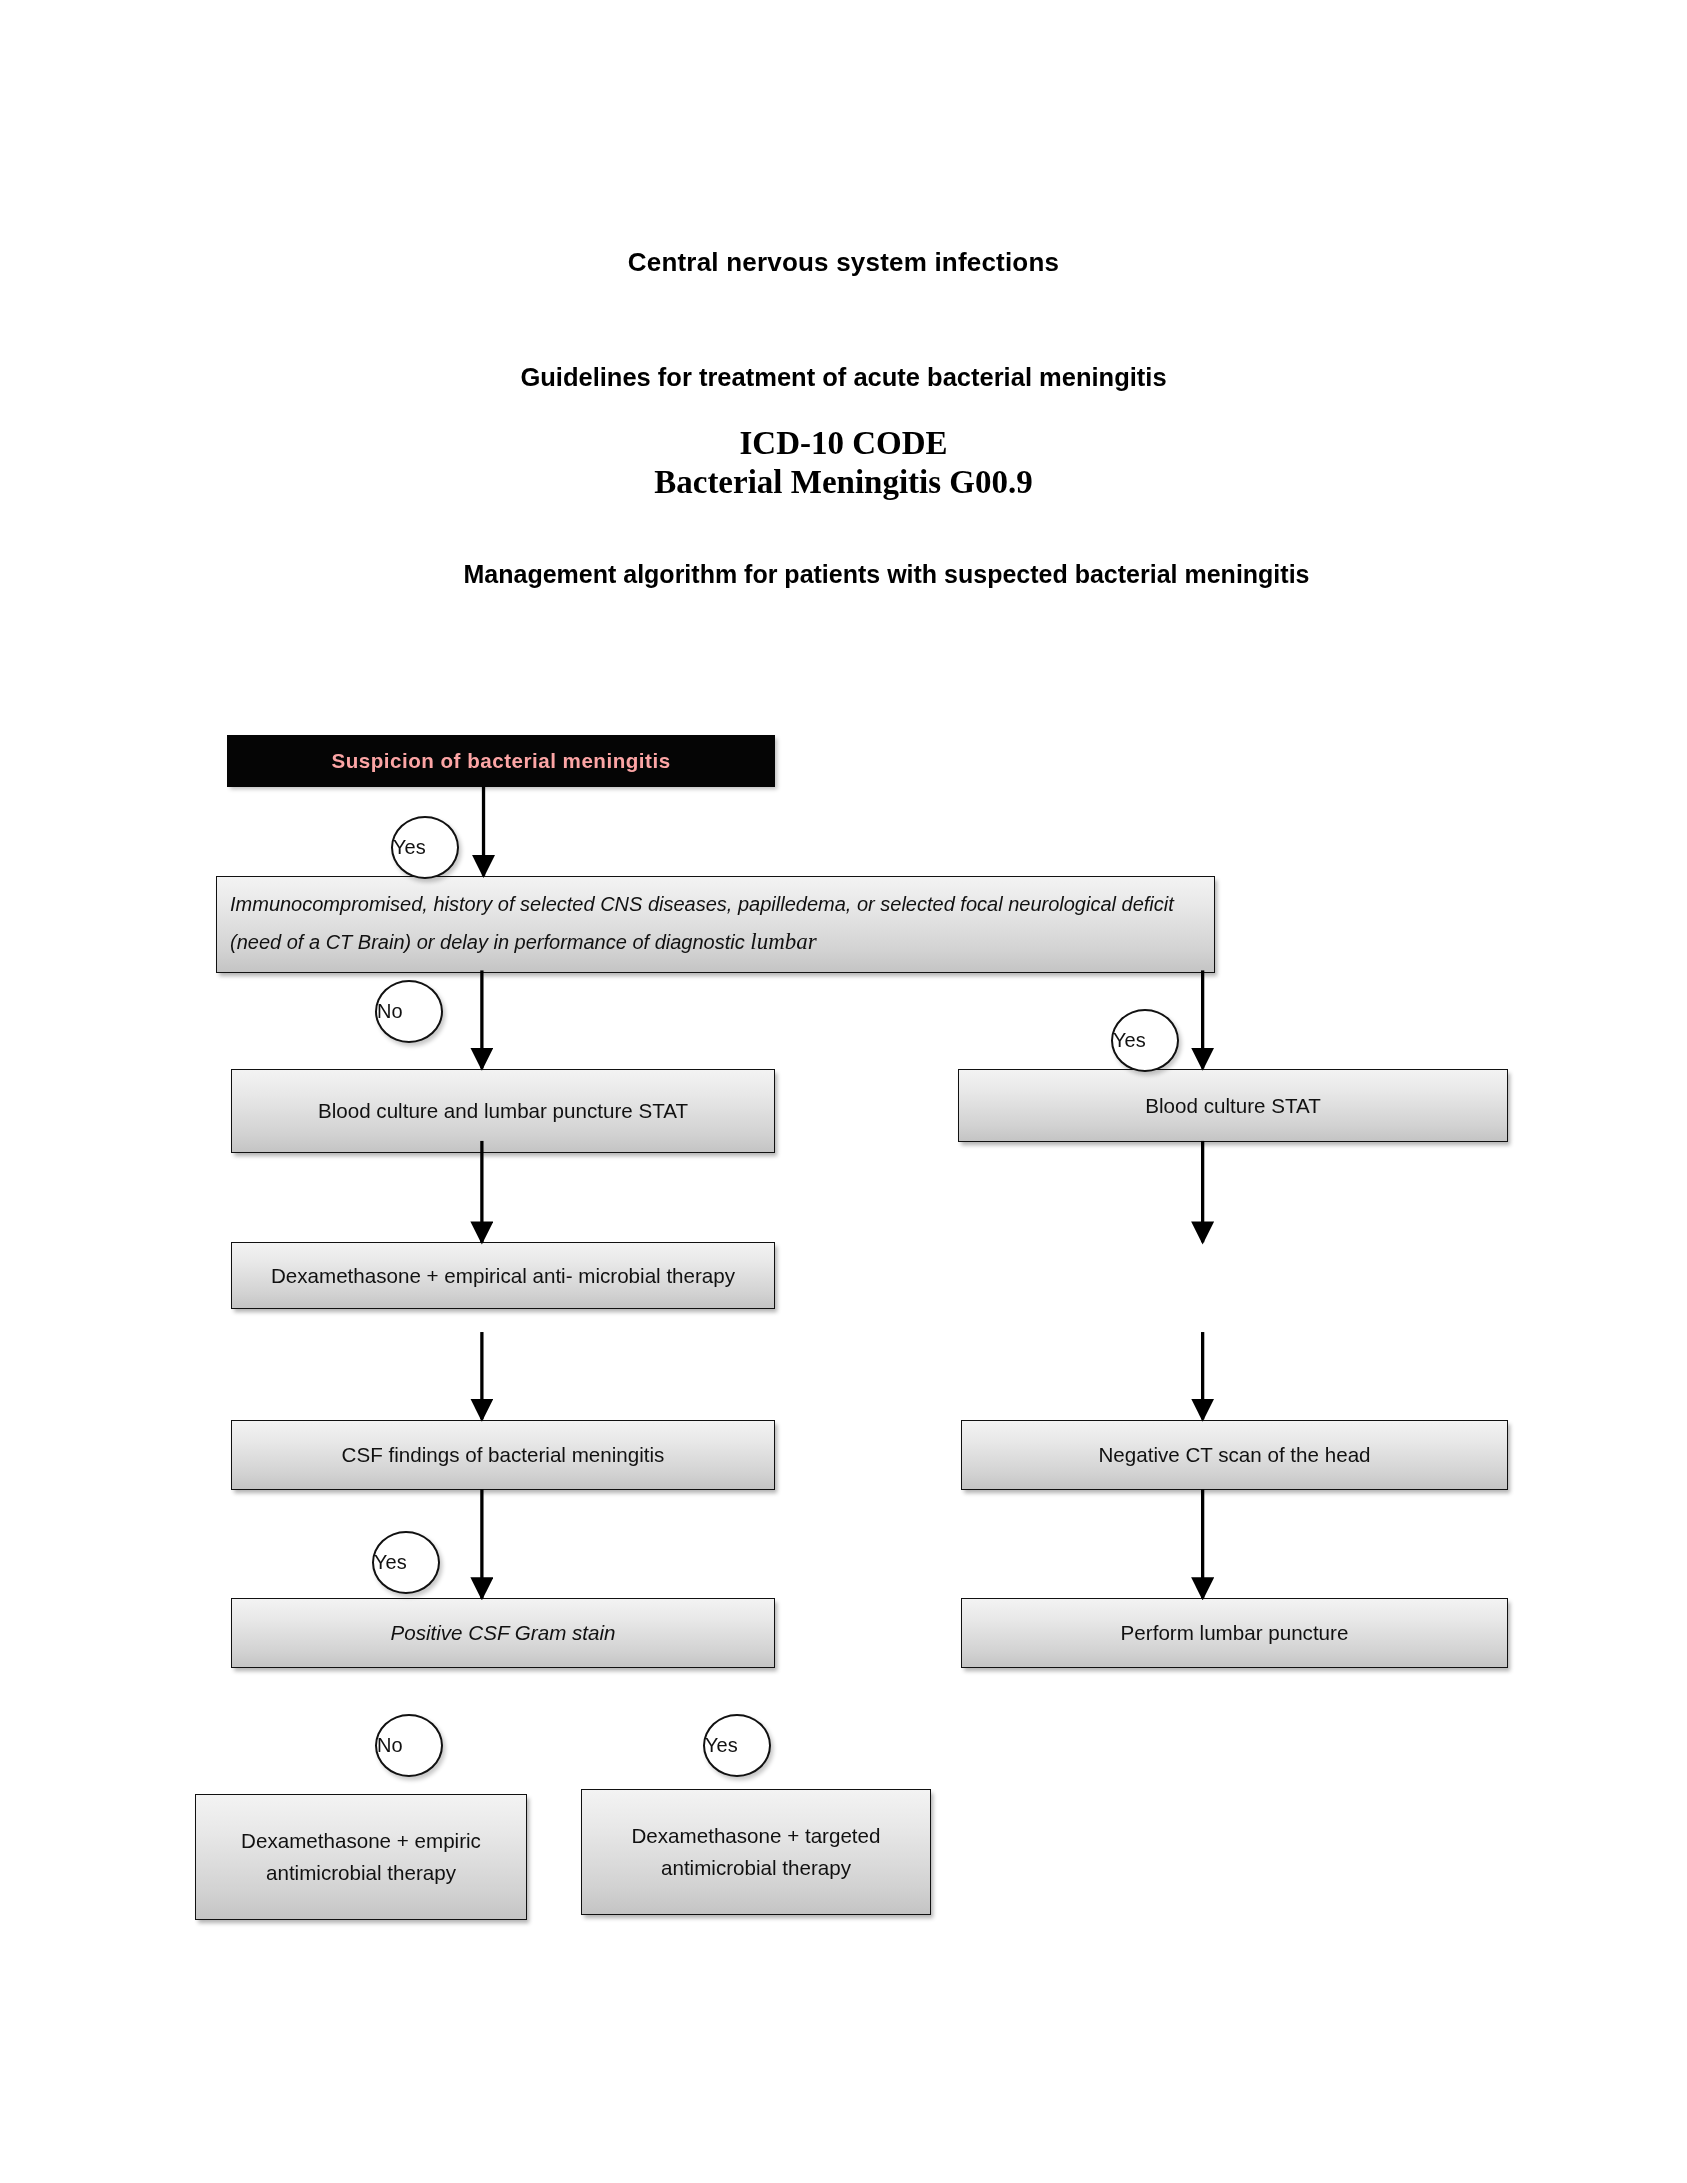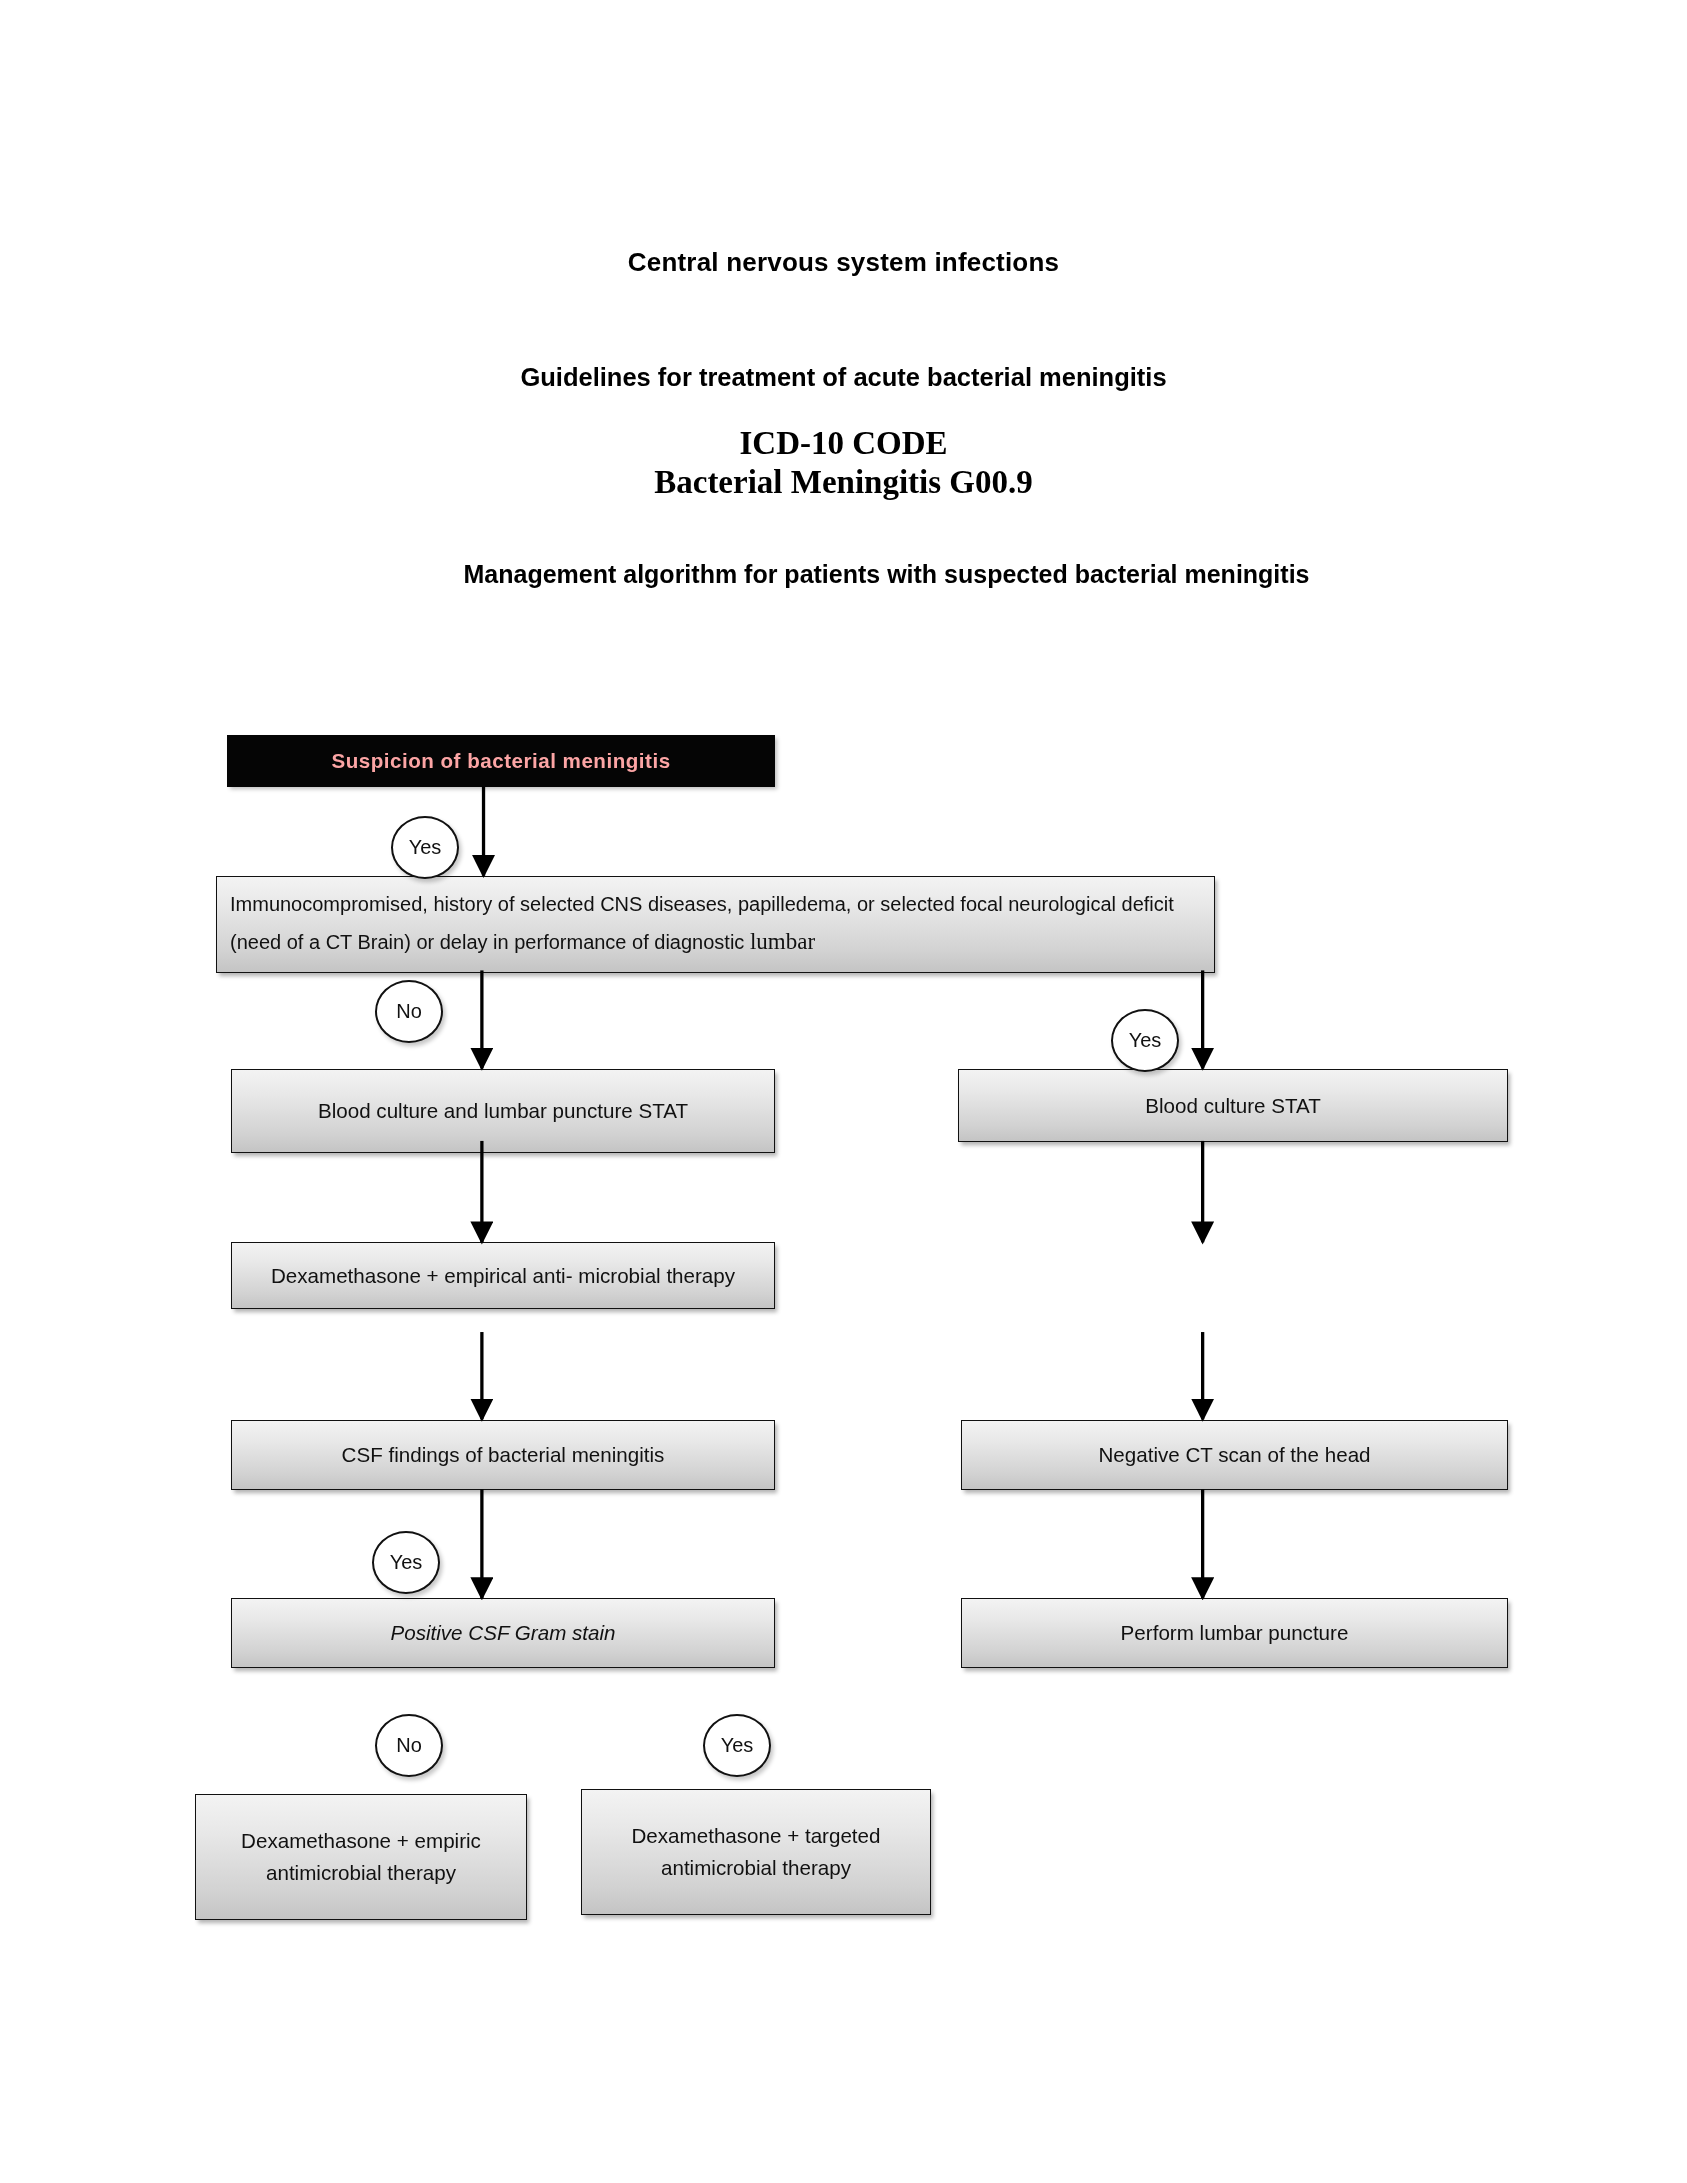--- a/index.html
+++ b/index.html
@@ -81,36 +81,37 @@
     font-weight: bold;
     letter-spacing: 0.5px;
     box-shadow: 2.5px 3.3px 4.1px rgba(0,0,0,0.25);
   }
   .node.decision {
     font-size: 20px;
     line-height: 1.75;
     text-align: left;
     justify-content: flex-start;
     padding: 5px 13px;
+    font-style: italic;
   }
   .node.decision .lumbar-word {
     font-family: "Liberation Serif", serif;
     font-size: 23px;
   }
 
   
   .bubble {
     position: absolute;
     box-sizing: border-box;
     border: 2.5px solid #111111;
     border-radius: 50%;
     background: #ffffff;
     display: flex;
     align-items: center;
-    justify-content: center;
+    justify-content: flex-start;
     font-size: 20px;
     color: #111;
     box-shadow: 2.5px 3.3px 4.1px rgba(0,0,0,0.22);
     z-index: 5;
   }
 
   
   #wires {
     position: absolute;
     left: 0; top: 0;

